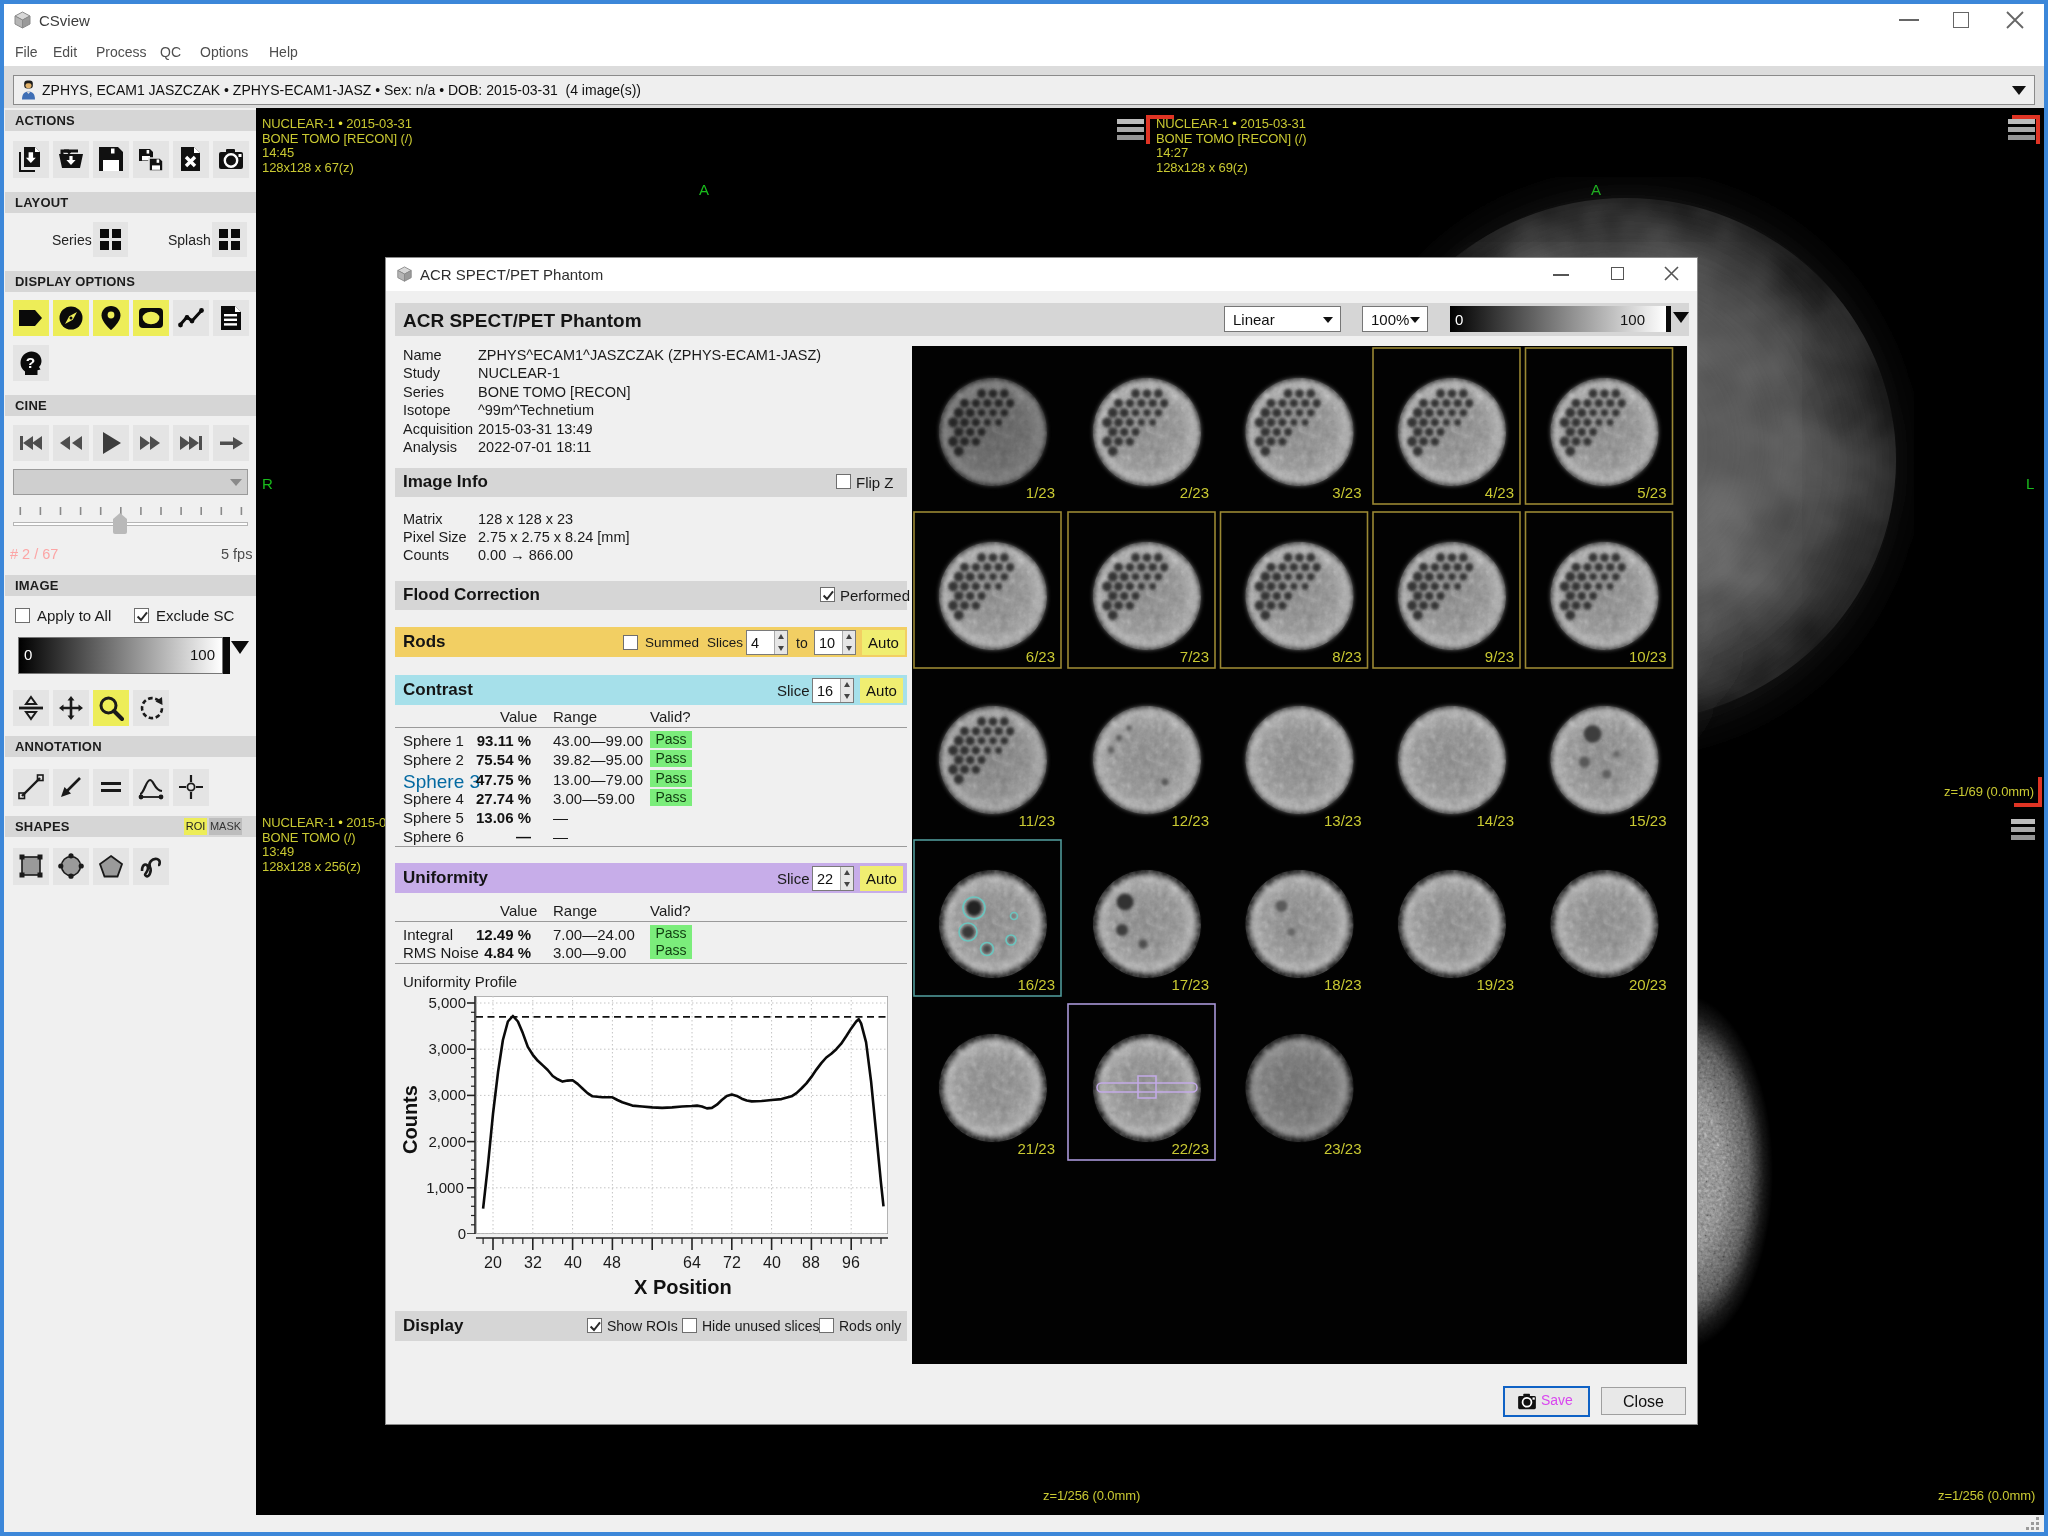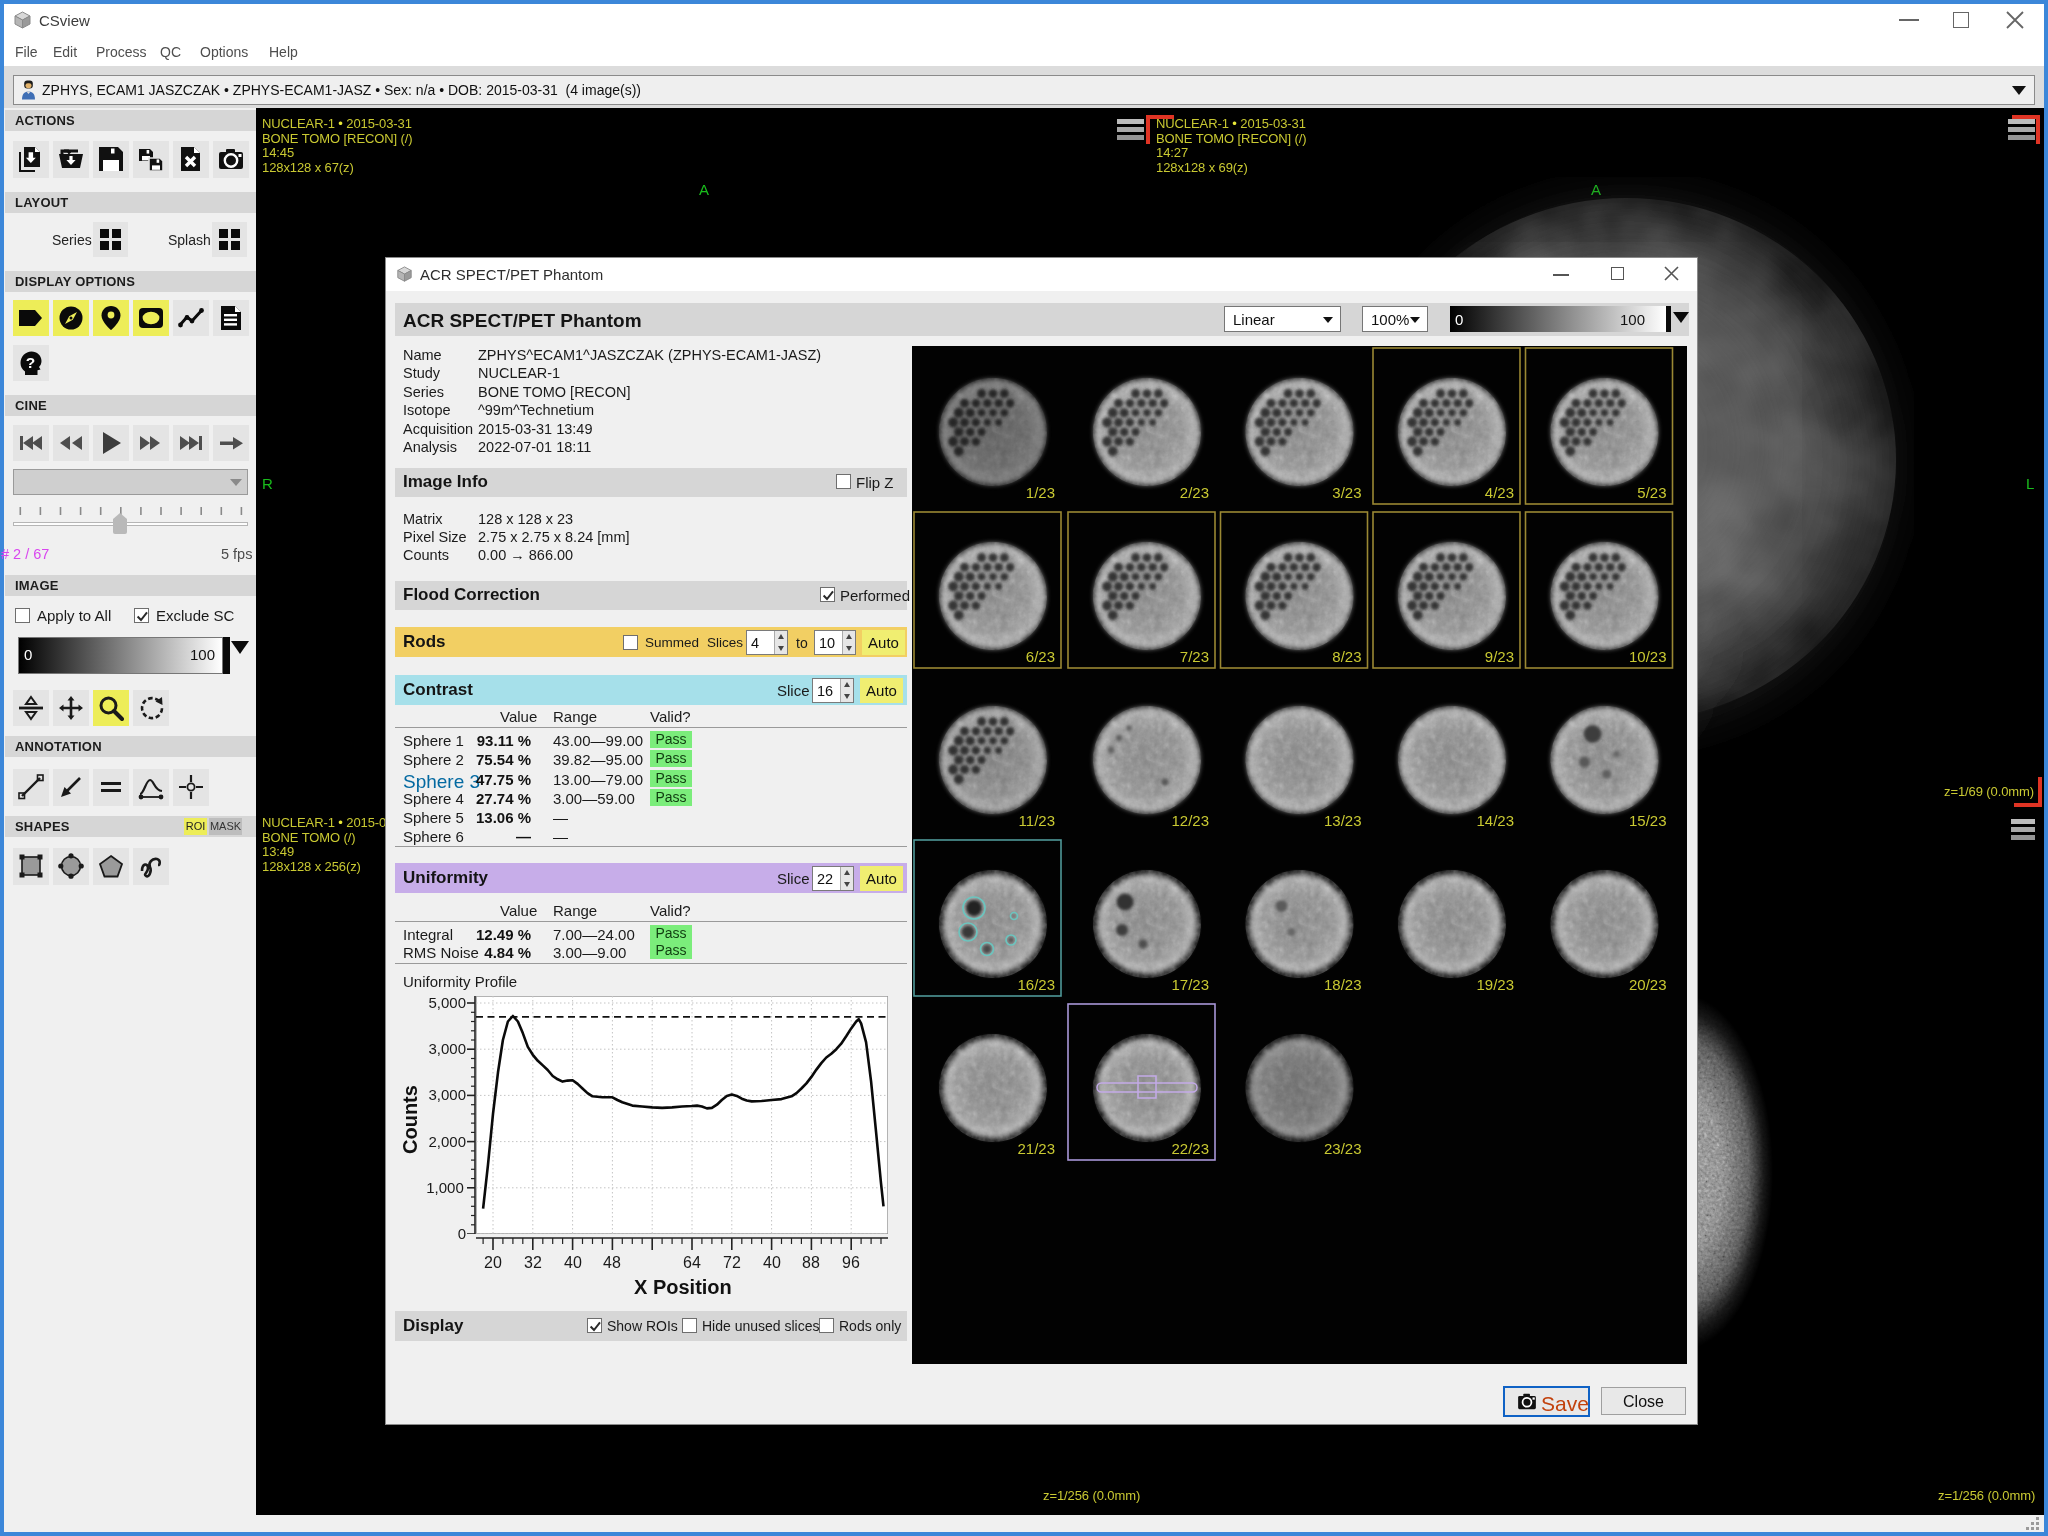--- a/index.html
+++ b/index.html
@@ -223,21 +223,21 @@
     <rect x="120.0" y="0" width="1.6" height="8" fill="#8a8a8a"></rect>
     <rect x="140.1" y="0" width="1.6" height="8" fill="#8a8a8a"></rect>
     <rect x="160.2" y="0" width="1.6" height="8" fill="#8a8a8a"></rect>
     <rect x="180.3" y="0" width="1.6" height="8" fill="#8a8a8a"></rect>
     <rect x="200.4" y="0" width="1.6" height="8" fill="#8a8a8a"></rect>
     <rect x="220.5" y="0" width="1.6" height="8" fill="#8a8a8a"></rect>
     <rect x="240.6" y="0" width="1.6" height="8" fill="#8a8a8a"></rect>
   </svg>
 <div class="abs" style="left:13px;top:522px;width:235px;height:4px;background:#fdfdfd;border:1px solid #b5b5b5"></div>
 <div class="abs" style="left:113px;top:513px;width:14px;height:21px;background:#b9b9b9;border-radius:2px;clip-path:polygon(0 28%,50% 0,100% 28%,100% 100%,0 100%)"></div>
-<div class="abs" style="left:1px;top:546px;font-size:14.5px;color:#d946ef"># 2 / 67</div>
+<div class="abs" style="left:10px;top:546px;font-size:14.5px;color:#fca5a5"># 2 / 67</div>
 <div class="abs" style="left:221px;top:546px;font-size:14.5px;color:#4c4c4c">5 fps</div>
 <div class="shead" style="top:575px">IMAGE</div>
 <div class="cb" style="left:15px;top:608px"></div>
 <div class="abs" style="left:37px;top:607px;font-size:15px;color:#1a1a1a">Apply to All</div>
 <div class="cb" style="left:134px;top:608px">
     <svg width="15" height="15" viewBox="0 0 15 15">
       <path d="M2.6,7.5 L6,11 L12,3.4" fill="none" stroke="#2a2a2a" stroke-width="2"></path>
     </svg>
   </div>
 <div class="abs" style="left:156px;top:607px;font-size:15px;color:#1a1a1a">Exclude SC</div>
@@ -685,21 +685,21 @@
 <div class="abs" style="left:702px;top:1318px;font-size:14px;color:#1a1a1a">Hide unused slices</div>
 <div class="cb" style="left:819px;top:1318px"></div>
 <div class="abs" style="left:839px;top:1318px;font-size:14px;color:#1a1a1a">Rods only</div>
 <div class="abs" style="left:1503px;top:1386px;width:87px;height:31px;background:#e8e8e8;border:2px solid #0f62c5"></div>
 <svg class="abs" style="left:1517px;top:1393px" width="20" height="17" viewBox="0 0 26 23">
 <rect x="1" y="4" width="24" height="18" rx="2" fill="#111"></rect>
     <rect x="8" y="1" width="9" height="5" rx="1" fill="#111"></rect>
 <circle cx="13" cy="12.5" r="6" fill="#111" stroke="#fff" stroke-width="2.4"></circle>
     <rect x="20.5" y="6" width="3" height="3" fill="#fff"></rect>
   </svg>
-<div class="abs" style="left:1541px;top:1392px;font-size:21px;color:#c2410c">Save</div>
+<div class="abs" style="left:1541px;top:1392px;font-size:14px;color:#d946ef">Save</div>
 <div class="abs" style="left:1601px;top:1387px;width:85px;height:28px;background:#e8e8e8;border:1px solid #9f9f9f;text-align:center;line-height:28px;font-size:16px;color:#111">Close</div>
 <svg class="abs" style="left:912px;top:346px" width="775" height="1018" viewBox="0 0 775 1018">
 <defs>
 <radialGradient id="dg">
  <stop offset="0%" stop-color="#868686"></stop>
         <stop offset="50%" stop-color="#8c8c8c"></stop>
  <stop offset="74%" stop-color="#989898"></stop>
         <stop offset="90%" stop-color="#b0b0b0"></stop>
  <stop offset="97%" stop-color="#a8a8a8"></stop>
         <stop offset="100%" stop-color="#868686"></stop>

